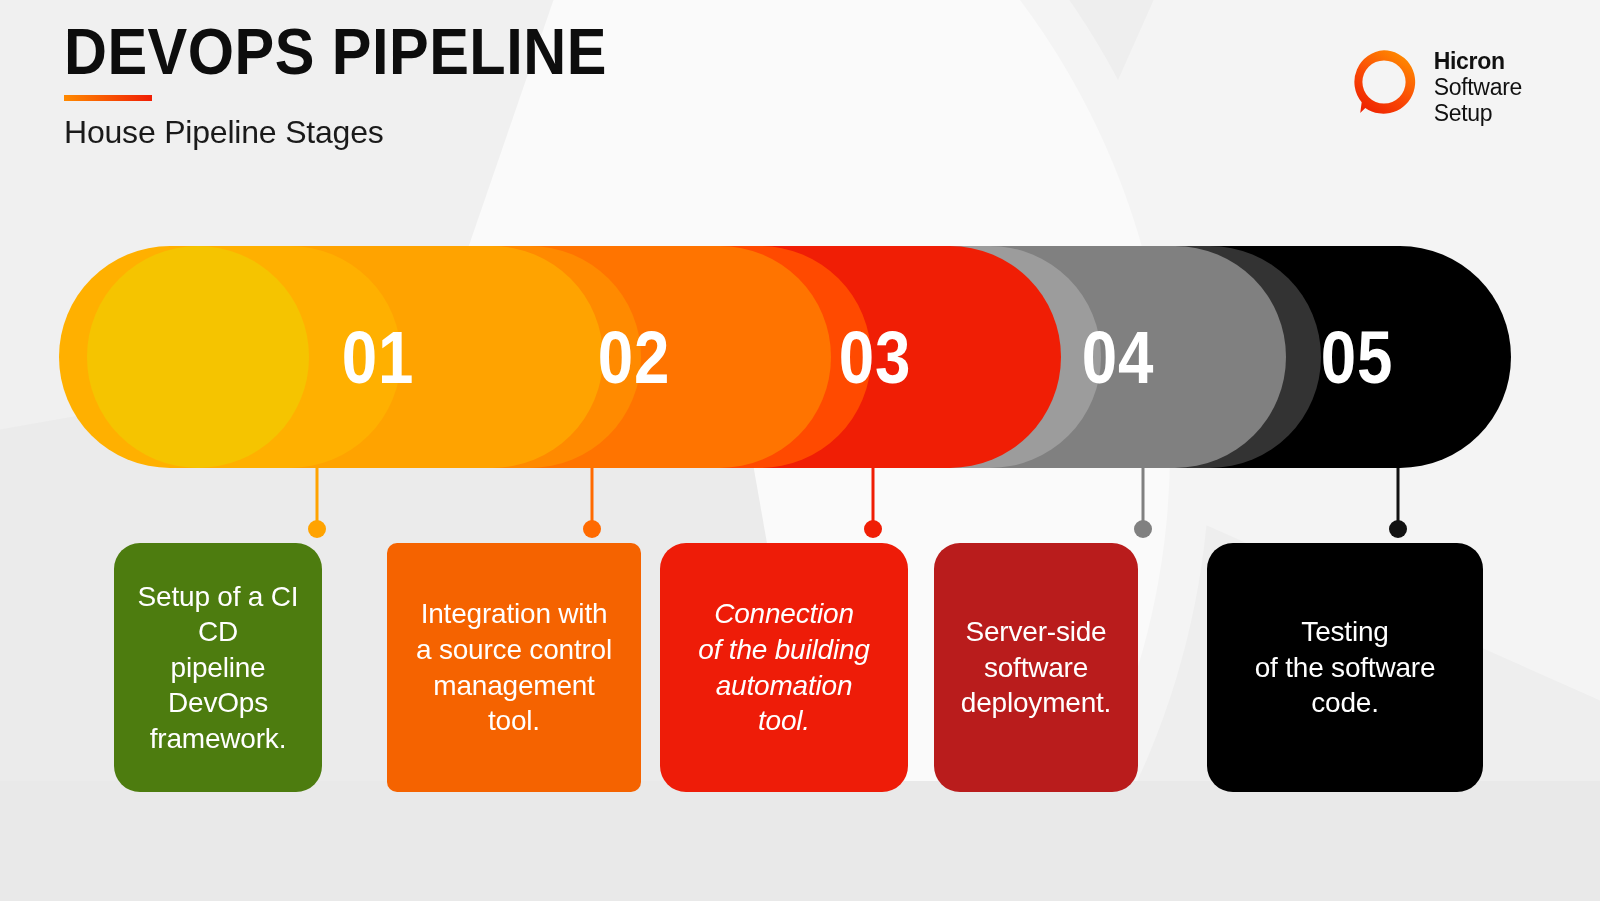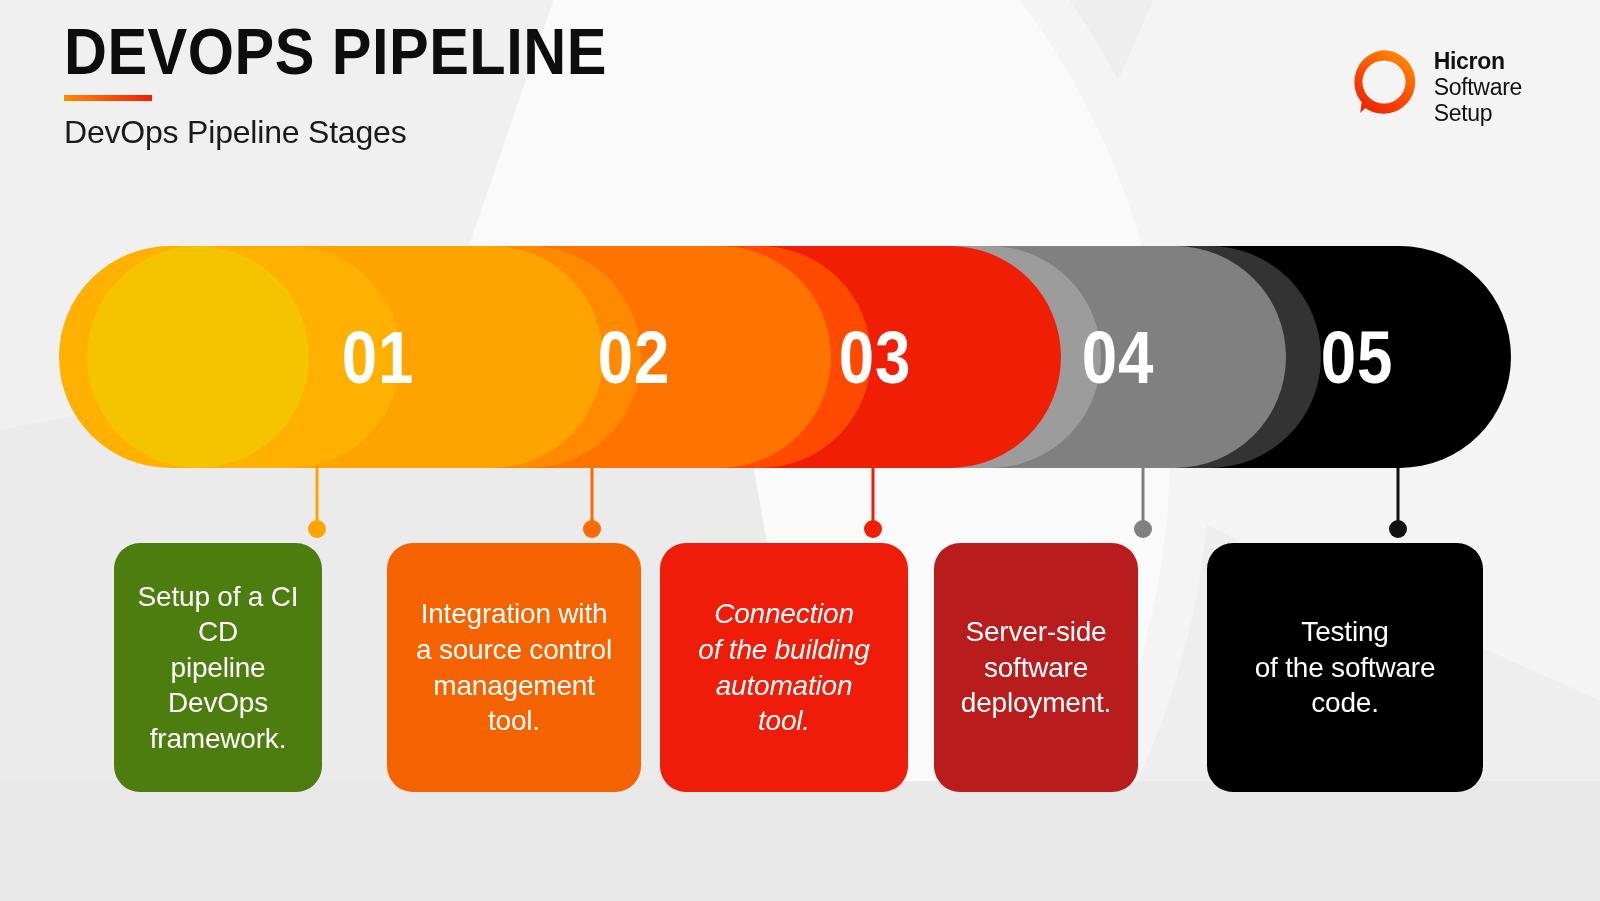--- a/index.html
+++ b/index.html
@@ -207,21 +207,21 @@
   <div class="bg-diag-c"></div>
   <div class="bg-circle-ring"></div>
   <div class="bg-circle-big"></div>
   <div class="bg-diag-a"></div>
   <div class="bg-diag-b"></div>
   <div class="bg-bottom"></div>
 
   <div class="header">
     <h1 class="title">DEVOPS PIPELINE</h1>
     <div class="title-rule" style="background: linear-gradient(90deg, rgb(255, 138, 0) 0%, rgb(240, 30, 5) 100%);"></div>
-    <h2 class="subtitle">DevOps Pipeline Stages</h2>
+    <h2 class="subtitle">House Pipeline Stages</h2>
   </div>
 
   <div class="logo">
     <svg class="logo-mark" viewBox="0 0 100 100">
       <defs>
         <linearGradient id="lg" x1="78%" y1="4%" x2="18%" y2="96%">
           <stop offset="0%" stop-color="#FF8A00"></stop>
           <stop offset="55%" stop-color="#FA4A06"></stop>
           <stop offset="100%" stop-color="#EE2200"></stop>
         </linearGradient>
@@ -291,21 +291,21 @@
       </g>
     </svg>
   </div>
 
   <div class="cards">
     <div class="card" style="left:114px;width:208px;background:#4d7c0f;">
       <div class="card-text">Setup of a CI CD
 pipeline DevOps
 framework.</div>
     </div>
-    <div class="card" style="left:387px;width:254px;background:#F56300;">
+    <div class="card" style="left:387px;width:254px;background:#F56300;border-radius:10px;">
       <div class="card-text">Integration with
 a source control
 management
 tool.</div>
     </div>
     <div class="card" style="left:660px;width:248px;background:#EE1C08;font-style:italic;">
       <div class="card-text">Connection
 of the building
 automation
 tool.</div>

